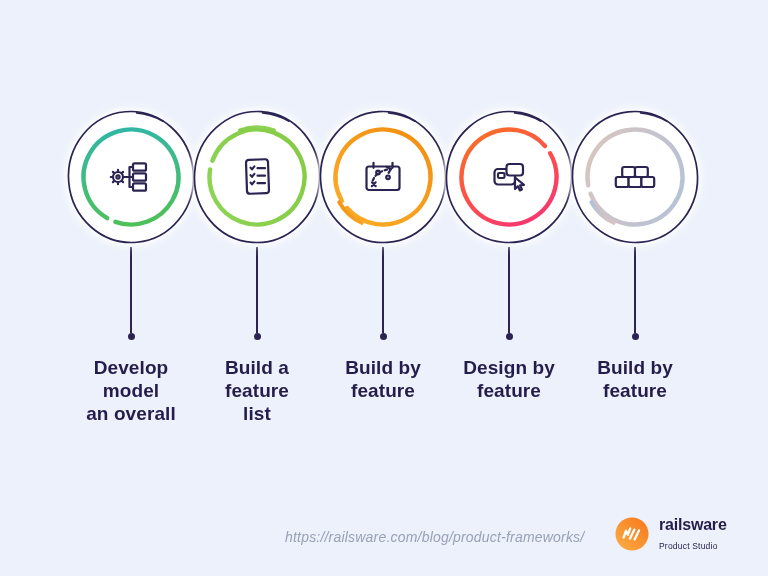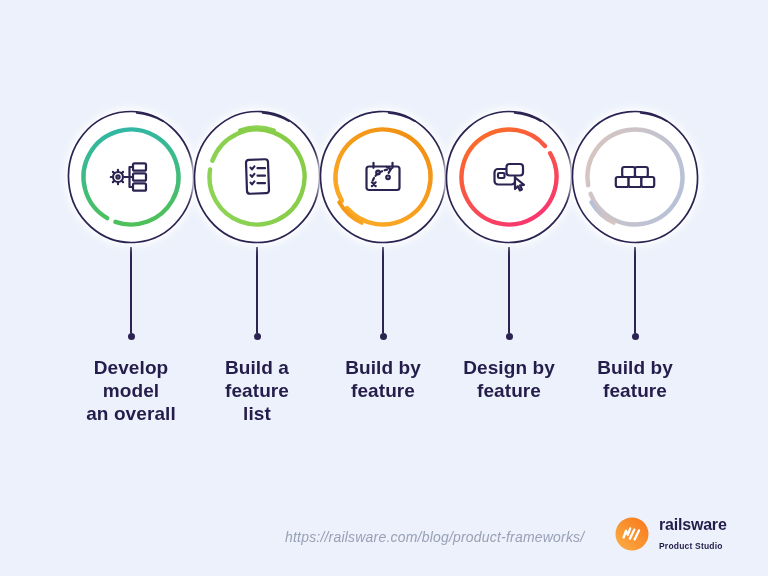--- a/index.html
+++ b/index.html
@@ -18,21 +18,21 @@
   .step-label{
     margin-top:16px;width:140px;text-align:center;
     font-size:19px;font-weight:700;line-height:23px;color:#241d4b;letter-spacing:.1px;
   }
   .step-label span{display:block;}
   .footer-source{position:absolute;left:47px;top:529px;font-size:14px;color:#262045;}
   .footer-url{position:absolute;left:285px;top:529px;font-size:14px;color:#99a1b6;letter-spacing:.2px;font-style:italic;}
   .brand{position:absolute;left:615px;top:516px;display:flex;align-items:flex-end;}
   .brand-text{margin-left:10px;}
   .brand-name{font-size:16px;font-weight:700;color:#241d4b;line-height:17px;letter-spacing:-.2px;}
-  .brand-tagline{font-size:8.5px;font-weight:700;color:#241d4b;margin-top:8px;letter-spacing:.2px;}
+  .brand-tagline{font-size:8.5px;font-weight:400;color:#241d4b;margin-top:8px;letter-spacing:.2px;}
   .icon{stroke:#2b2351;stroke-width:2.2;fill:none;stroke-linecap:round;stroke-linejoin:round;}
   .outer-circle{fill:#fff;stroke:#2b2351;stroke-width:1.7;}
   .outer-overshoot{fill:none;stroke:#2b2351;stroke-width:1.7;stroke-linecap:round;}
   .ring{fill:none;stroke-width:4.4;stroke-linecap:round;}
   .ring-overshoot{fill:none;stroke-width:4;stroke-linecap:round;}
 </style>
 </head>
 <body>
 
 <div class="canvas">

